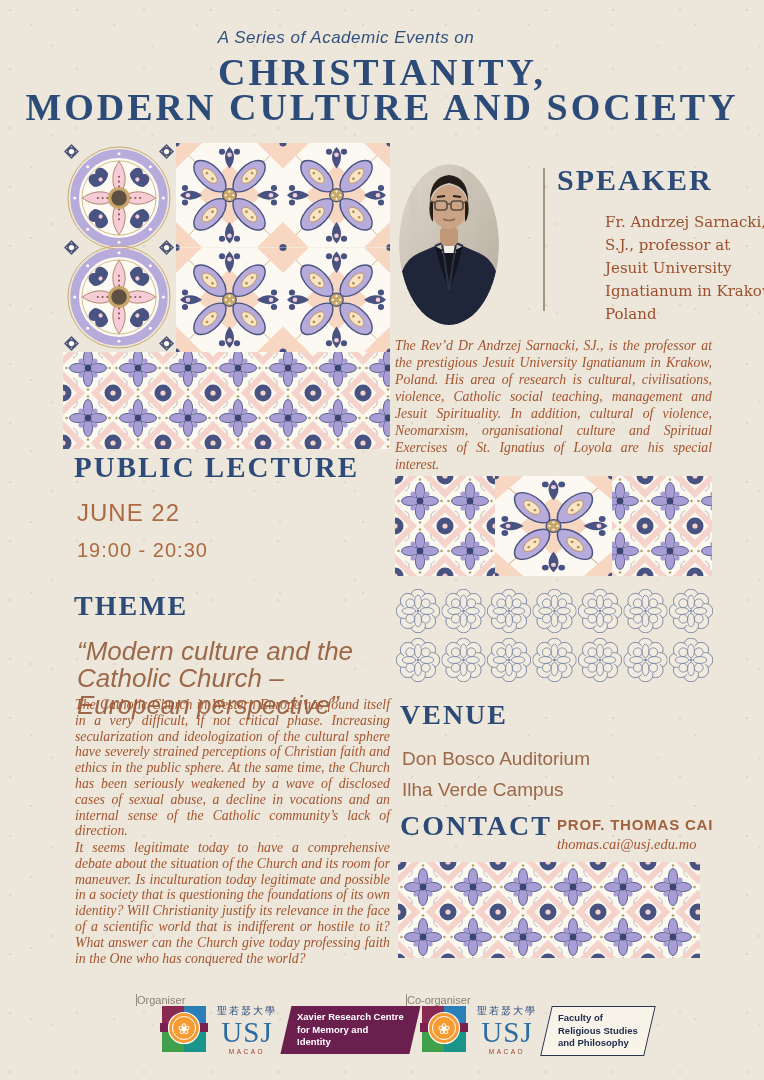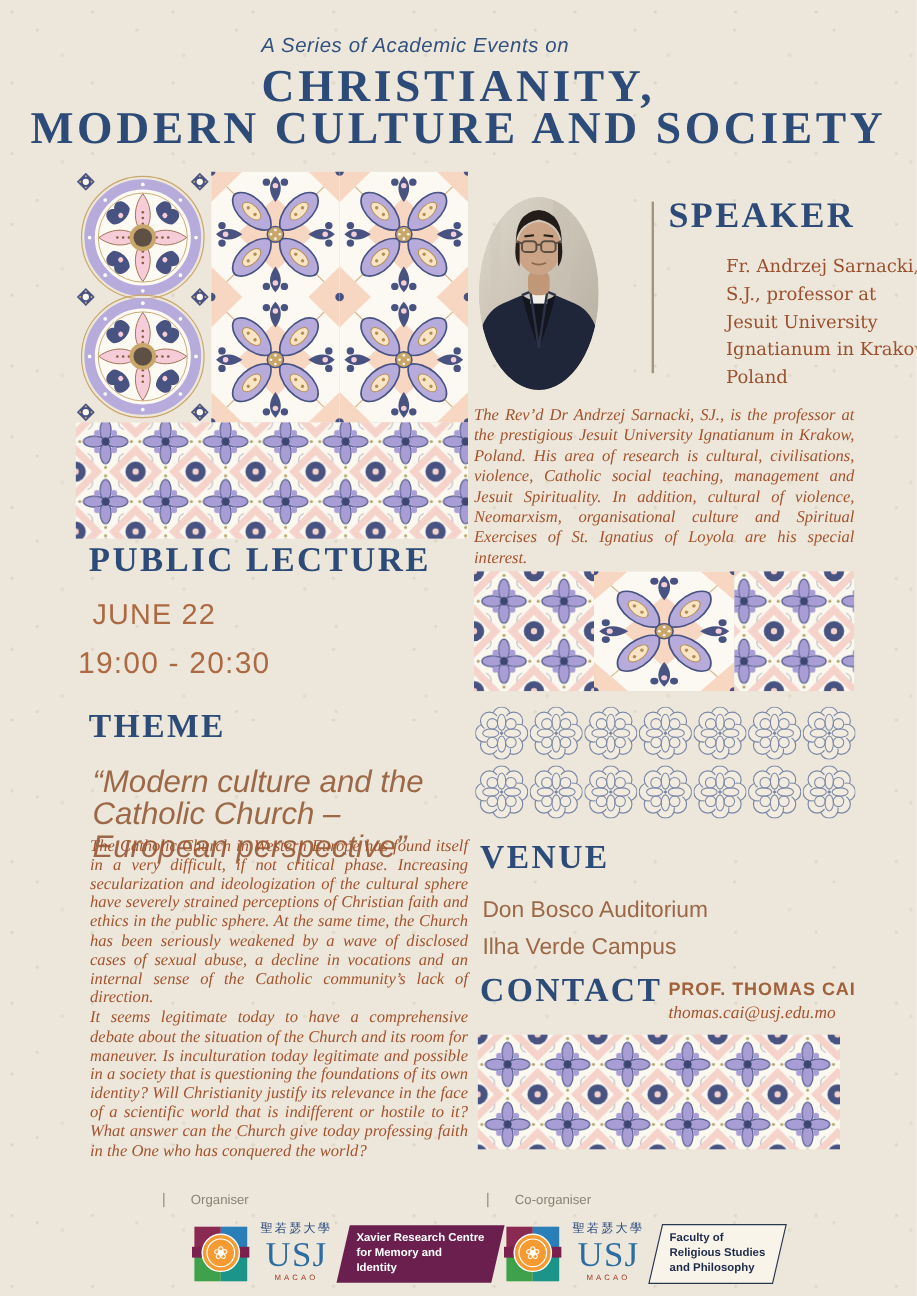--- a/index.html
+++ b/index.html
@@ -27,22 +27,22 @@
   .body-it{font-family:"Liberation Serif",serif;font-style:italic;color:#a4532e;
     text-align:justify;}
   .speaker-desc{font-family:"DejaVu Serif",serif;color:#9c4f2e;font-size:15px;
     line-height:23px;margin-left:48px;}
   .quote{font-size:26px;line-height:27px;color:#9c6848;font-style:italic;}
   .venue-lines{font-size:19px;line-height:31px;color:#9c6848;}
   .divider{width:2px;background:#8a7a62;opacity:.75;}
   .photo-wrap{border-radius:50%/50%;overflow:hidden;}
   .contact-name{font-size:15px;letter-spacing:.8px;color:#a0613c;font-weight:700;}
   .contact-email{font-family:"Liberation Serif",serif;font-style:italic;font-size:14.5px;color:#a4532e;}
-  .org-label{border-left:1.5px solid #938b7b;padding-left:22px;font-size:11px;color:#8a8274;}
-  .logo-row{display:flex;align-items:center;gap:9px;margin-top:14px;}
+  .org-label{border-left:1.5px solid #938b7b;padding-left:0;font-size:11px;color:#8a8274;}
+  .logo-row{display:flex;align-items:flex-start;gap:9px;margin-top:0;}
   .usj-txt{display:flex;flex-direction:column;align-items:center;line-height:1;}
   .usj-cn{font-size:10px;color:#2b4a7e;letter-spacing:2px;}
   .usj-abbr{font-family:"Liberation Serif",serif;font-size:29px;color:#2b6ca3;letter-spacing:1px;margin-top:2px;}
   .usj-city{font-size:6.5px;color:#a33b2a;letter-spacing:2.5px;margin-top:2px;}
   .badge{transform:skewX(-13deg);padding:5px 11px;}
   .badge-inner{transform:skewX(13deg);font-size:9.5px;font-weight:700;line-height:1.32;}
   .badge-xavier{background:#6b1f4e;} .badge-xavier .badge-inner{color:#fff;}
   .badge-faculty{background:#f8f4e9;border:1.5px solid #2a3550;}
   .badge-faculty .badge-inner{color:#1d2a4a;}
 </style>
@@ -289,21 +289,21 @@
     <div>Fr. Andrzej Sarnacki,</div>
     <div>S.J., professor at</div>
     <div>Jesuit University</div>
     <div>Ignatianum in Krakow,</div>
     <div>Poland</div>
   </div>
   <div class="abs body-it" style="left:395px;top:337px;width:317px;font-size:13.8px;line-height:17px">The Rev’d Dr Andrzej Sarnacki, SJ., is the professor at the prestigious Jesuit University Ignatianum in Krakow, Poland.  His area of research is cultural, civilisations, violence, Catholic social teaching, management and Jesuit Spirituality.  In addition, cultural of violence, Neomarxism, organisational culture and Spiritual Exercises of St. Ignatius of Loyola are his special interest.</div>
 
   <div class="abs sec-h" style="left:74px;top:451px;font-size:29px">PUBLIC LECTURE</div>
   <div class="abs rust-sans" style="left:77px;top:499px;font-size:24px;letter-spacing:1px">JUNE 22</div>
-  <div class="abs rust-sans" style="left:65px;top:539px;font-size:25px;letter-spacing:1px">19:00 - 20:30</div>
+  <div class="abs rust-sans" style="left:77px;top:539px;font-size:20px;letter-spacing:1px">19:00 - 20:30</div>
 
   <svg class="abs" style="left:395px;top:476px" width="317" height="100" viewBox="0 0 317 100">
     <rect x="0" y="0" width="100" height="100" fill="url(#pSmall)"></rect>
     <use href="#crossTile" x="100" y="0" width="117" height="100"></use>
     <rect x="217" y="0" width="100" height="100" fill="url(#pSmall)"></rect>
   </svg>
 
   <svg class="abs" style="left:396px;top:588px" width="317" height="96" viewBox="0 0 317 96">
     <use href="#rosette" x="0" y="1" width="44" height="44"></use>
     <use href="#rosette" x="45.5" y="1" width="44" height="44"></use>

